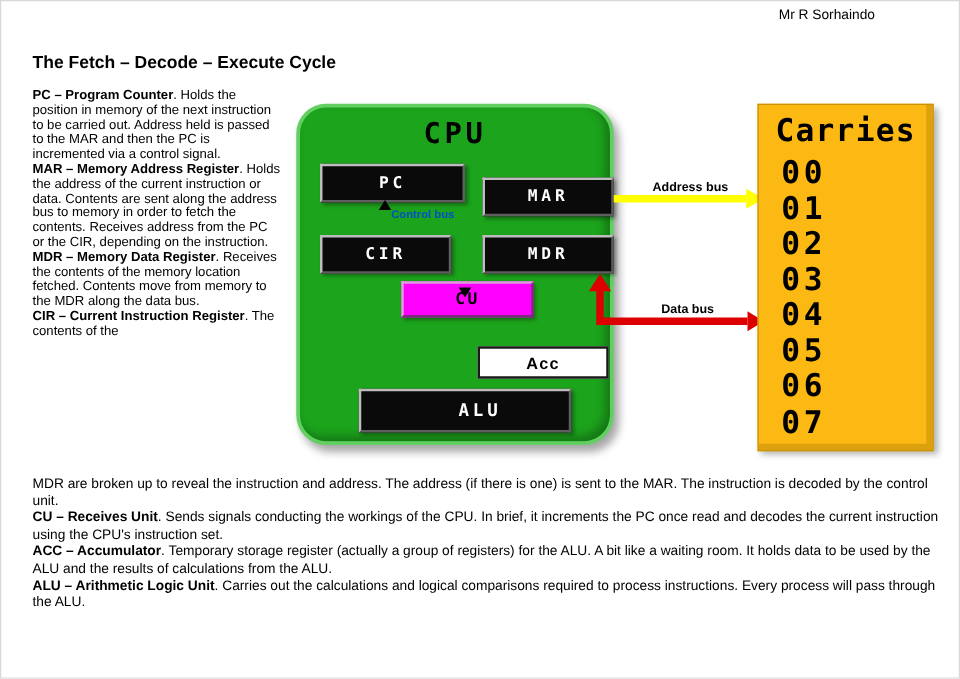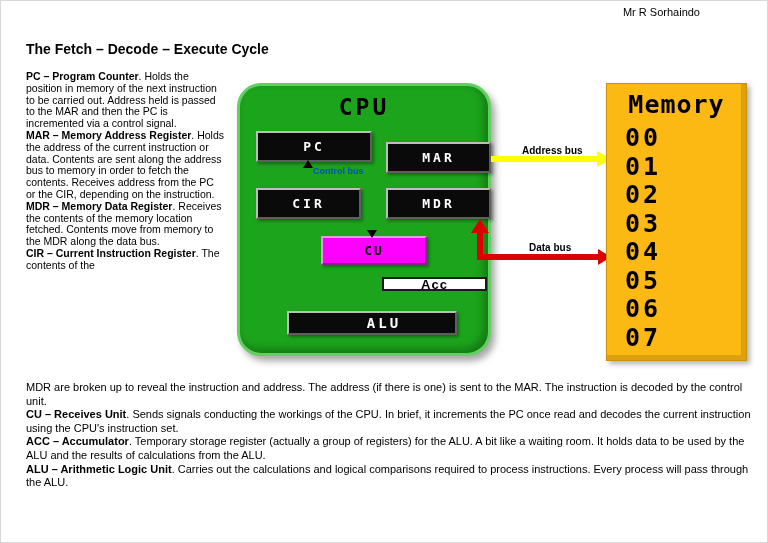--- a/index.html
+++ b/index.html
@@ -55,35 +55,35 @@
     font-family:"DejaVu Sans Mono", monospace;
     font-weight:bold; font-size:13px; letter-spacing:3px;
     display:flex; align-items:center; justify-content:center;
     box-sizing:border-box;
     box-shadow:2px 2px 3px rgba(0,0,0,.35);
   }
   .reg-pc {left:255px; top:130px; width:116px; height:31px;}
   .reg-mar{left:385px; top:141px; width:105px; height:31px;}
   .reg-cir{left:255px; top:187px; width:105px; height:31px;}
   .reg-mdr{left:385px; top:187px; width:105px; height:31px;}
-  .reg-alu{left:286px; top:310px; width:170px; height:24px; font-size:14px;padding-left:24px;}
+  .reg-alu{left:286px; top:310px; width:170px; height:35px; font-size:14px;padding-left:24px;}
   .cu-box{
-    position:absolute; left:320px; top:235px; width:106px; height:29px;
+    position:absolute; left:320px; top:224px; width:106px; height:29px;
     background:#ff00ff;
     border:2px solid;
     border-color:#d9a0d9 #7a2b7a #7a2b7a #d9a0d9;
     color:#000;
     font-family:"DejaVu Sans Mono", monospace;
     font-weight:bold; font-size:13px; letter-spacing:2px;
     display:flex; align-items:center; justify-content:center;
     box-sizing:border-box;
     box-shadow:2px 2px 3px rgba(0,0,0,.35);
   }
   .acc-box{
-    position:absolute; left:381px; top:276px; width:105px; height:14px;
+    position:absolute; left:381px; top:276px; width:105px; height:26px;
     background:#ffffff;
     border:2px solid #1a1a1a;
     color:#000;
     font-weight:bold; font-size:13px; letter-spacing:1px;
     display:flex; align-items:center; justify-content:center;
     box-sizing:border-box;
   }
   
   .memory-box{
     position:absolute; left:605px; top:82px; width:141px; height:278px;
@@ -160,21 +160,21 @@
     <line x1="479" y1="259" x2="479" y2="230" stroke-width="6" stroke="#dd0000"></line>
     <polygon points="470,232 488,232 479,218" fill="#dd0000"></polygon>
     <polygon points="597,248 597,264 610,256" fill="#dd0000"></polygon>
   </svg>
 
   <div class="bus-label label-control">Control bus</div>
   <div class="bus-label label-address">Address bus</div>
   <div class="bus-label label-data">Data bus</div>
 
   <div class="memory-box" style="background: rgb(252, 184, 19);">
-    <div class="memory-title">Memory</div>
+    <div class="memory-title">Carries</div>
     <div class="memory-addresses">
       <div>00</div>
       <div>01</div>
       <div>02</div>
       <div>03</div>
       <div>04</div>
       <div>05</div>
       <div>06</div>
       <div>07</div>
     </div>

